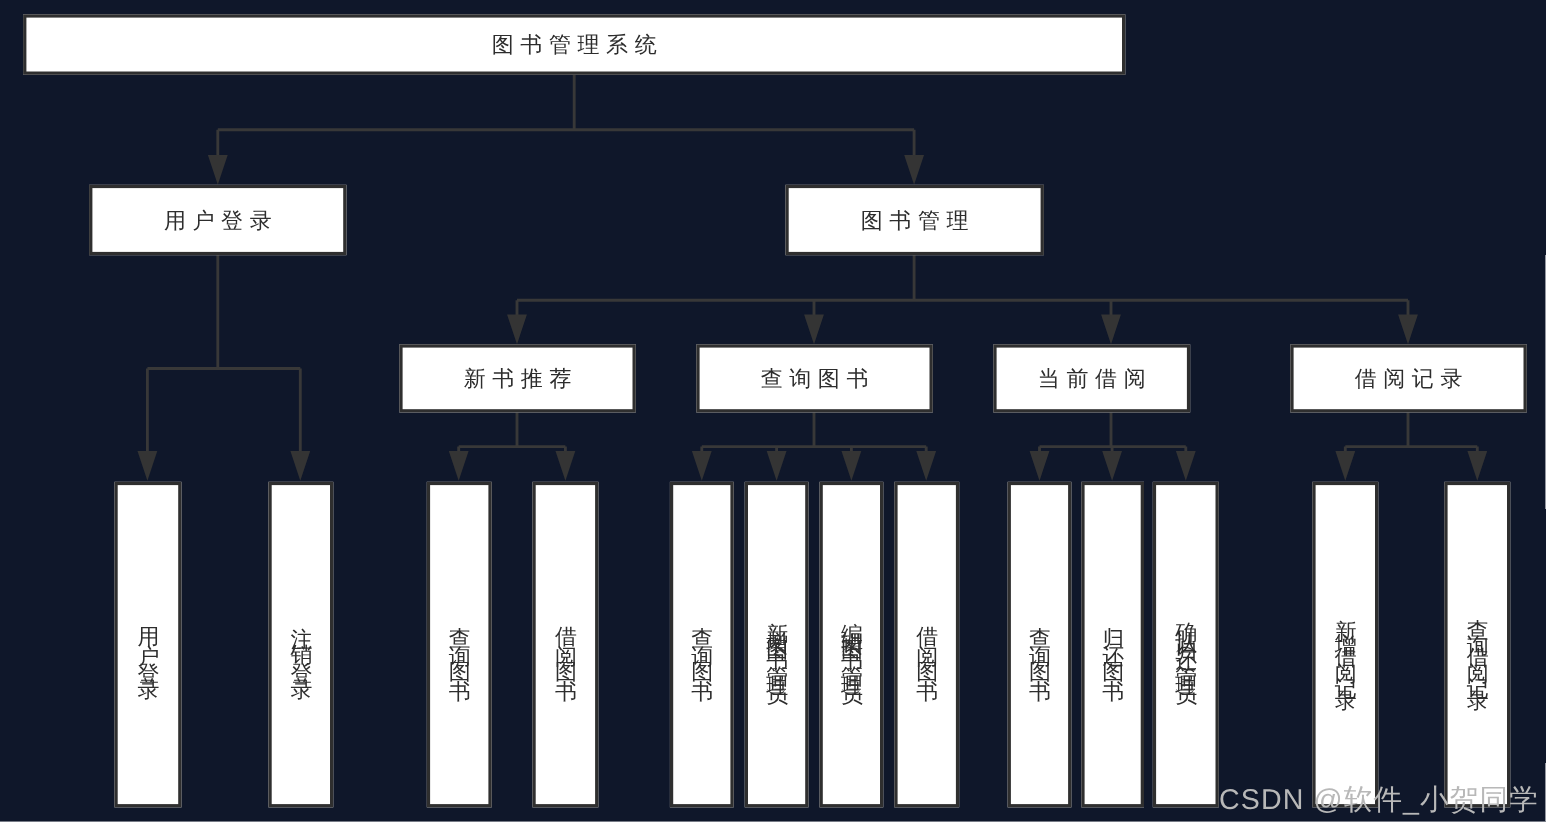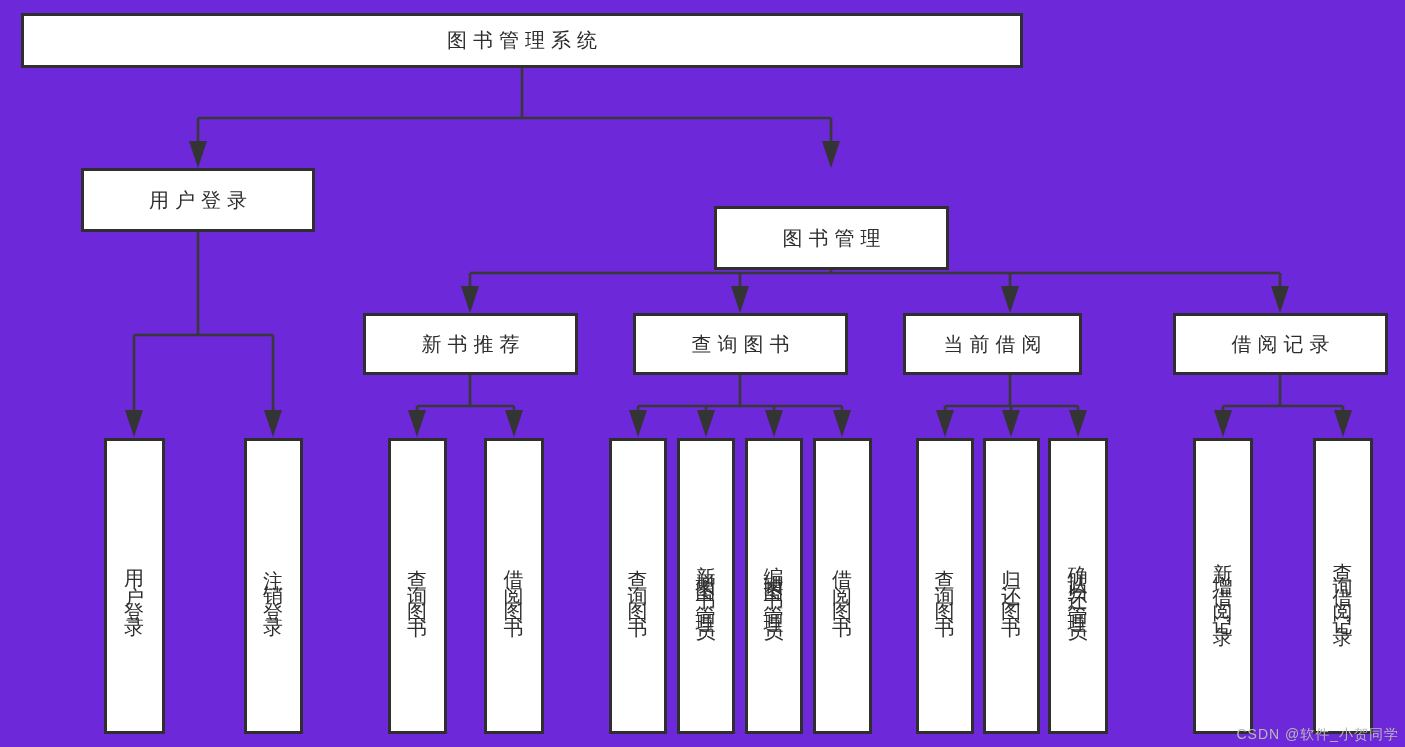--- a/index.html
+++ b/index.html
@@ -1,20 +1,20 @@
 <!DOCTYPE html>
 <html><head>
 <meta charset="utf-8">
 <style>
   html, body { margin: 0; padding: 0; background: #ffffff; }
   .canvas {
     position: relative;
     width: 1405px;
     height: 747px;
-    background: #6d28d9;
+    background: #0f172a;
     overflow: hidden;
     font-family: "Liberation Sans", "DejaVu Sans", sans-serif;
   }
   .wires {
     position: absolute;
     left: 0; top: 0;
     width: 1405px; height: 747px;
   }
   .node {
     position: absolute;
@@ -41,21 +41,21 @@
     color: #2d2d2d;
     line-height: 1;
     white-space: nowrap;
   }
   .vlabel.m { letter-spacing: 13px; }
   .vlabel.l { letter-spacing: 8px; }
   .watermark {
     position: absolute;
     right: 6px;
     bottom: 3px;
-    font-size: 14px;
+    font-size: 26px;
     letter-spacing: 1px;
     color: #b8b8b8;
     white-space: nowrap;
   }
 </style>
 </head>
 <body>
 
 <div class="canvas">
 
@@ -99,21 +99,21 @@
     </g>
   </svg>
 
   <div class="node" style="left:21px; top:13px; width:1002px; height:55px;">
     <span class="hlabel">图书管理系统</span>
   </div>
 
   <div class="node" style="left:81px; top:168px; width:234px; height:64px;">
     <span class="hlabel">用户登录</span>
   </div>
-  <div class="node" style="left:714px; top:168px; width:235px; height:64px;margin-top:38px;">
+  <div class="node" style="left:714px; top:168px; width:235px; height:64px;">
     <span class="hlabel">图书管理</span>
   </div>
 
   <div class="node" style="left:363px; top:313px; width:215px; height:62px;align-items:center;">
     <span class="hlabel">新书推荐</span>
   </div>
   <div class="node" style="left:633px; top:313px; width:215px; height:62px;">
     <span class="hlabel">查询图书</span>
   </div>
   <div class="node" style="left:903px; top:313px; width:179px; height:62px;">

